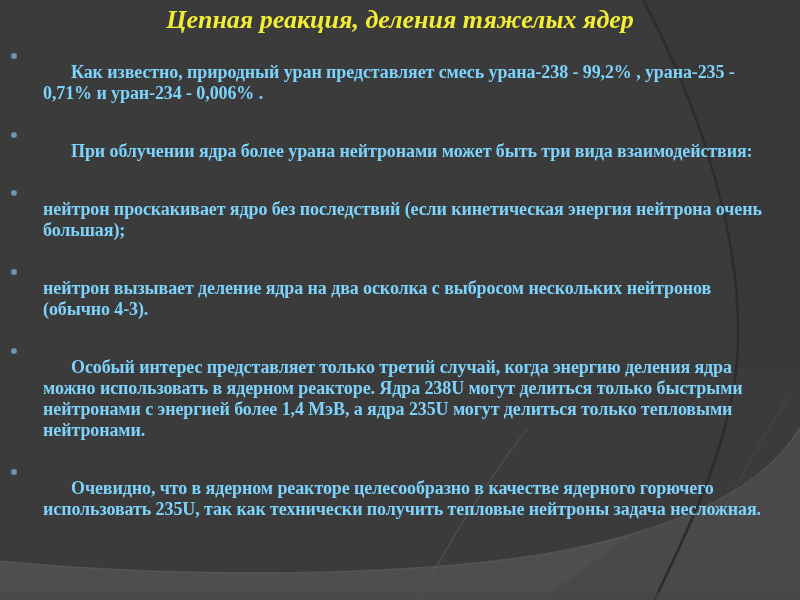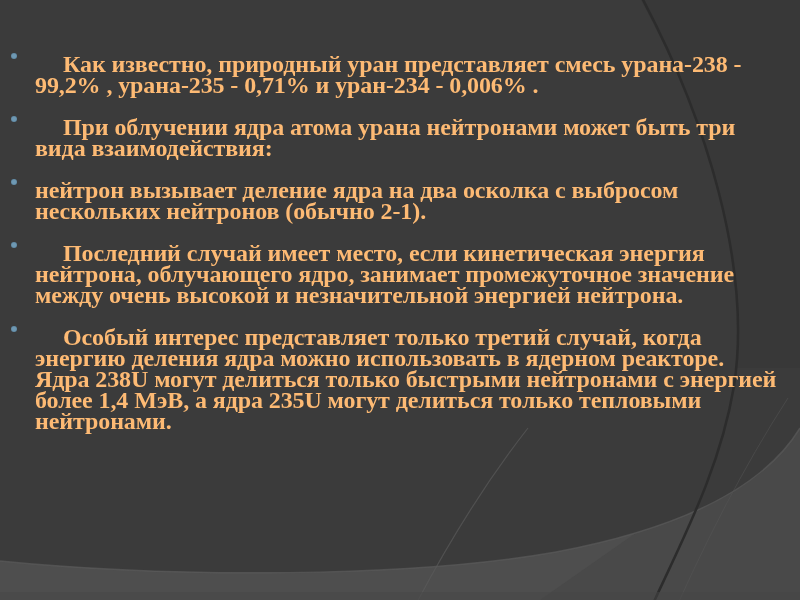--- a/index.html
+++ b/index.html
@@ -47,26 +47,26 @@
   }
   .dot {
     flex: 0 0 auto;
     width: 6px; height: 6px;
     border-radius: 50%;
     background: #6f99b4;
     box-shadow: inset 0 0 1px #3c5a70;
     margin: 7px 10px 0 0;
   }
   .txt {
-    margin: 8px;
+    margin: 16px;
     width: 744px;
-    font-size: 24px;
+    font-size: 18px;
     font-weight: bold;
     line-height: 21px;
-    color: #fdba74;
+    color: #7dd3fc;
     letter-spacing: -0.1px;
   }
   .txt.indent { text-indent: 28px; }
 </style>
 </head>
 <body>
 
 <div class="slide">
 
   <svg class="bg-svg" viewBox="0 0 800 600" aria-hidden="true">
@@ -76,47 +76,52 @@
     <path d="M641,0 C703,112 746,250 737,368 L800,368 V0 Z" fill="#383838"></path>
     <path d="M800,428 C763,489 678,529 556,552 C408,578 172,578 0,561" stroke="#5c5c5c" stroke-width="1.5" fill="none" opacity="0.65"></path>
     <path d="M641,-4 C707,120 752,268 734,386 C720,470 682,540 652,606" stroke="#2c2c2c" stroke-width="2.5" fill="none"></path>
     <path d="M415,606 Q 468,505 528,428" stroke="#5a5a5a" stroke-width="1.2" fill="none" opacity="0.7"></path>
     <path d="M662,640 Q 722,500 788,398" stroke="#565656" stroke-width="1" fill="none" opacity="0.5"></path>
     <rect x="0" y="592" width="800" height="8" fill="#454545" opacity="0.5"></rect>
   </svg>
 
   <div class="content">
 
+    <div class="title">Цепная реакция, деления тяжелых ядер</div>
 
     <div class="bullet-list">
 
       <div class="bullet-item">
         <span class="dot"></span>
         <p class="txt indent">Как известно, природный уран представляет смесь урана-238 - 99,2% , урана-235 - 0,71% и уран-234 - 0,006% .</p>
       </div>
 
       <div class="bullet-item">
         <span class="dot"></span>
-        <p class="txt indent">При облучении ядра атома урана нейтронами может быть три вида взаимодействия:</p>
+        <p class="txt indent">При облучении ядра более урана нейтронами может быть три вида взаимодействия:</p>
       </div>
-
 
 
       <div class="bullet-item">
         <span class="dot"></span>
-        <p class="txt">нейтрон вызывает деление ядра на два осколка с выбросом нескольких нейтронов (обычно 2-1).</p>
+        <p class="txt">нейтрон проскакивает ядро без последствий (если кинетическая энергия нейтрона очень большая);</p>
       </div>
 
       <div class="bullet-item">
         <span class="dot"></span>
-        <p class="txt indent">Последний случай имеет место, если кинетическая энергия нейтрона, облучающего ядро, занимает промежуточное значение между очень высокой и незначительной энергией нейтрона.</p>
+        <p class="txt">нейтрон вызывает деление ядра на два осколка с выбросом нескольких нейтронов (обычно 4-3).</p>
       </div>
+
 
       <div class="bullet-item">
         <span class="dot"></span>
         <p class="txt indent">Особый интерес представляет только третий случай, когда энергию деления ядра можно использовать в ядерном реакторе. Ядра 238U могут делиться только быстрыми нейтронами с энергией более 1,4 МэВ, а ядра 235U могут делиться только тепловыми нейтронами.</p>
       </div>
 
+      <div class="bullet-item">
+        <span class="dot"></span>
+        <p class="txt indent">Очевидно, что в ядерном реакторе целесообразно в качестве ядерного горючего использовать 235U, так как технически получить тепловые нейтроны задача несложная.</p>
+      </div>
 
 
     </div>
   </div>
 </div>
 
 </body></html>

